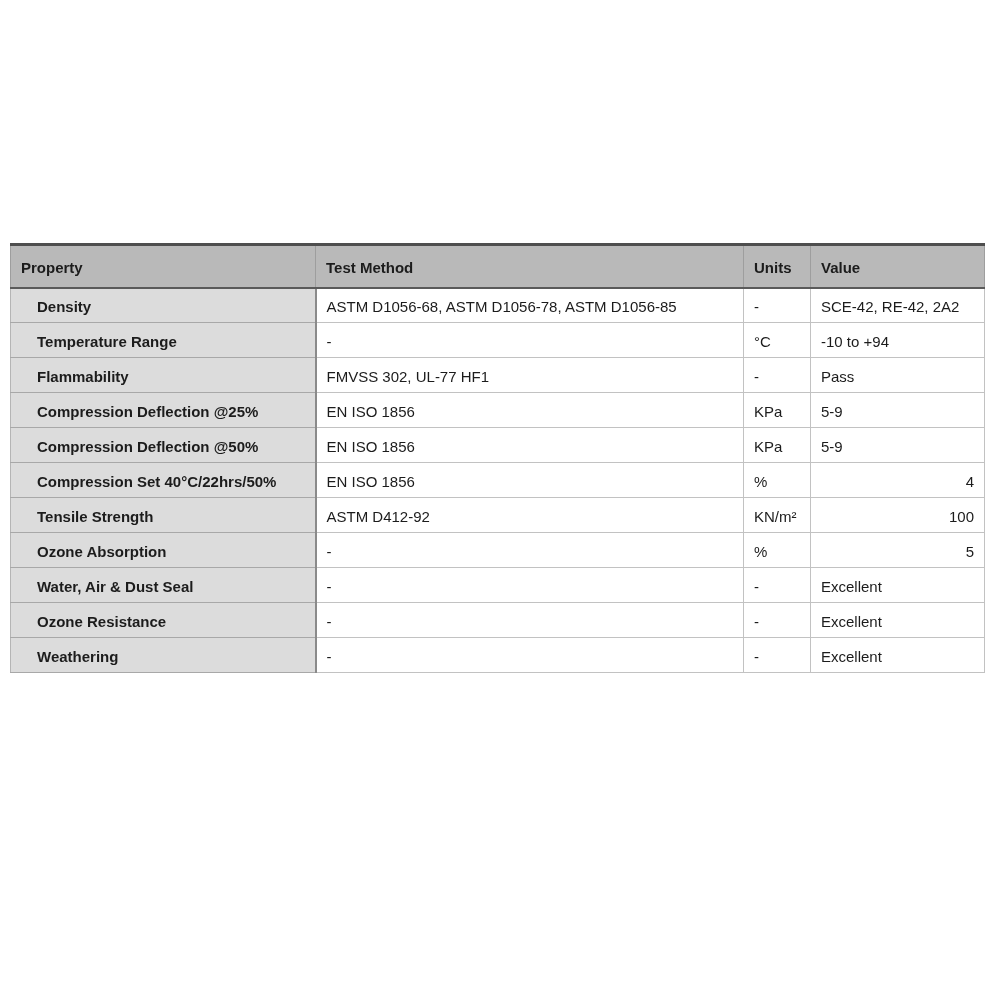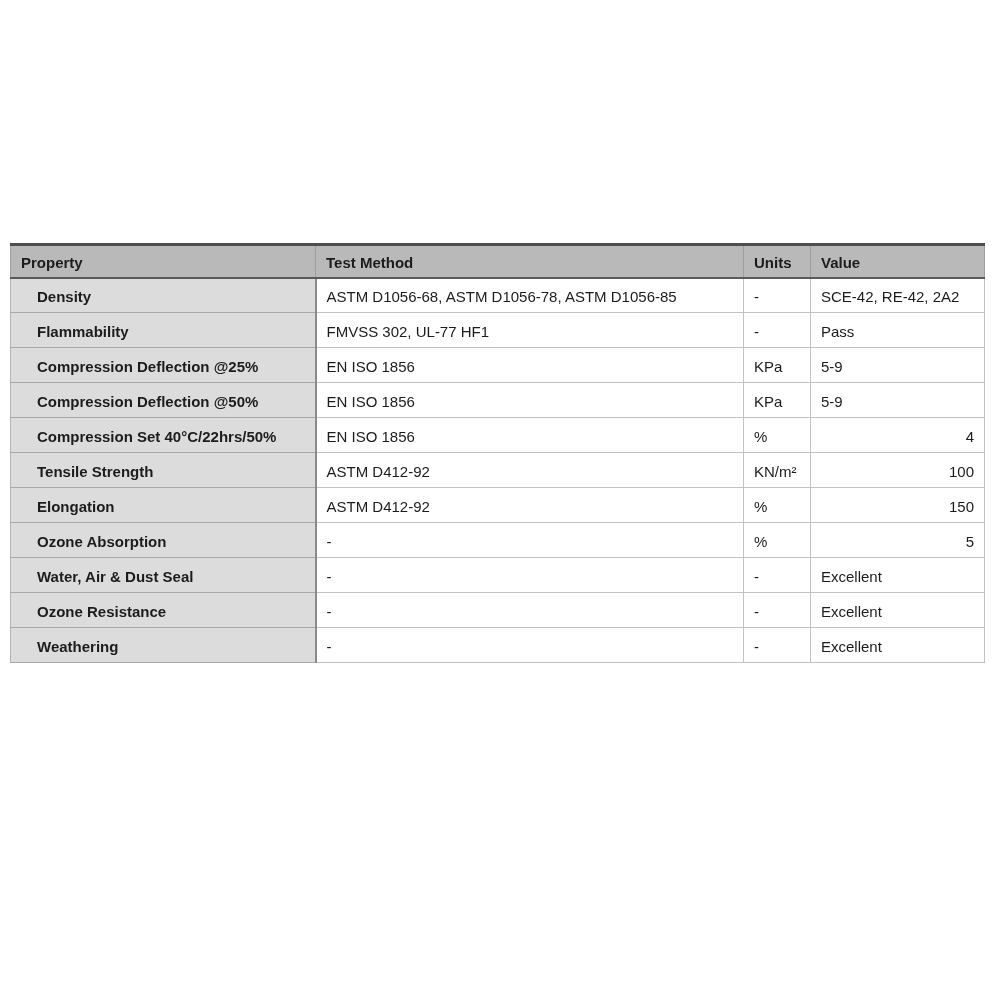--- a/index.html
+++ b/index.html
@@ -44,21 +44,21 @@
     overflow: hidden;
     white-space: nowrap;
   }
   .spec-table thead th {
     background: #b9b9b9;
     font-weight: bold;
     border-top: 3px solid #4e4e4e;
     border-bottom: 2px solid #5a5a5a;
     border-left: 1px solid #9e9e9e;
     border-right: 1px solid #9e9e9e;
-    height: 33px;
+    height: 43px;
   }
   .spec-table tbody th.prop {
     background: #dcdcdc;
     font-weight: bold;
     border-right: 2px solid #8a8a8a;
     border-top: 1px solid #a8a8a8;
     border-bottom: 1px solid #a8a8a8;
     padding-left: 26px;
   }
   .spec-table tbody td {
@@ -87,20 +87,26 @@
       </tr>
     </thead>
     <tbody>
       <tr>
         <th class="prop">Density</th>
         <td>ASTM D1056-68, ASTM D1056-78, ASTM D1056-85</td>
         <td>-</td>
         <td>SCE-42, RE-42, 2A2</td>
       </tr>
       <tr>
+        <th class="prop">Temperature Range</th>
+        <td>-</td>
+        <td>°C</td>
+        <td>-10 to +94</td>
+      </tr>
+      <tr>
         <th class="prop">Flammability</th>
         <td>FMVSS 302, UL-77 HF1</td>
         <td>-</td>
         <td>Pass</td>
       </tr>
       <tr>
         <th class="prop">Compression Deflection @25%</th>
         <td>EN ISO 1856</td>
         <td>KPa</td>
         <td>5-9</td>
@@ -117,26 +123,20 @@
         <td>%</td>
         <td class="num">4</td>
       </tr>
       <tr>
         <th class="prop">Tensile Strength</th>
         <td>ASTM D412-92</td>
         <td>KN/m²</td>
         <td class="num">100</td>
       </tr>
       <tr>
-        <th class="prop">Elongation</th>
-        <td>ASTM D412-92</td>
-        <td>%</td>
-        <td class="num">150</td>
-      </tr>
-      <tr>
         <th class="prop">Ozone Absorption</th>
         <td>-</td>
         <td>%</td>
         <td class="num">5</td>
       </tr>
       <tr>
         <th class="prop">Water, Air &amp; Dust Seal</th>
         <td>-</td>
         <td>-</td>
         <td>Excellent</td>

